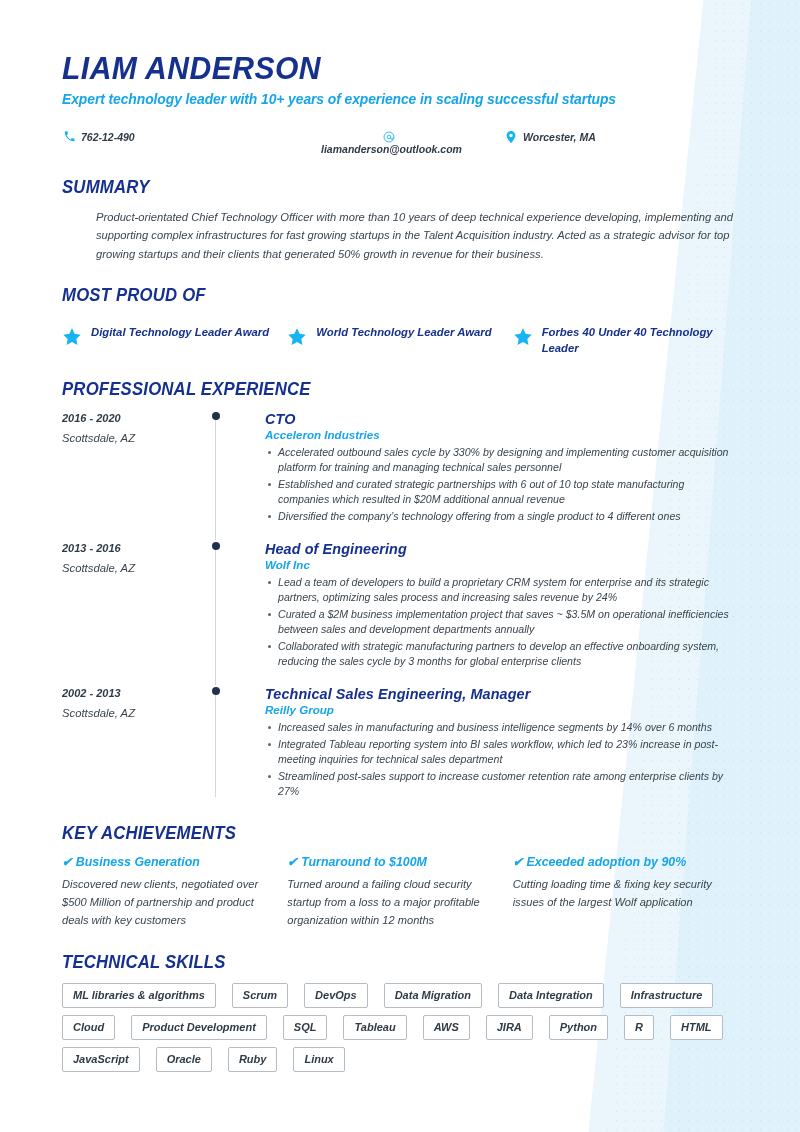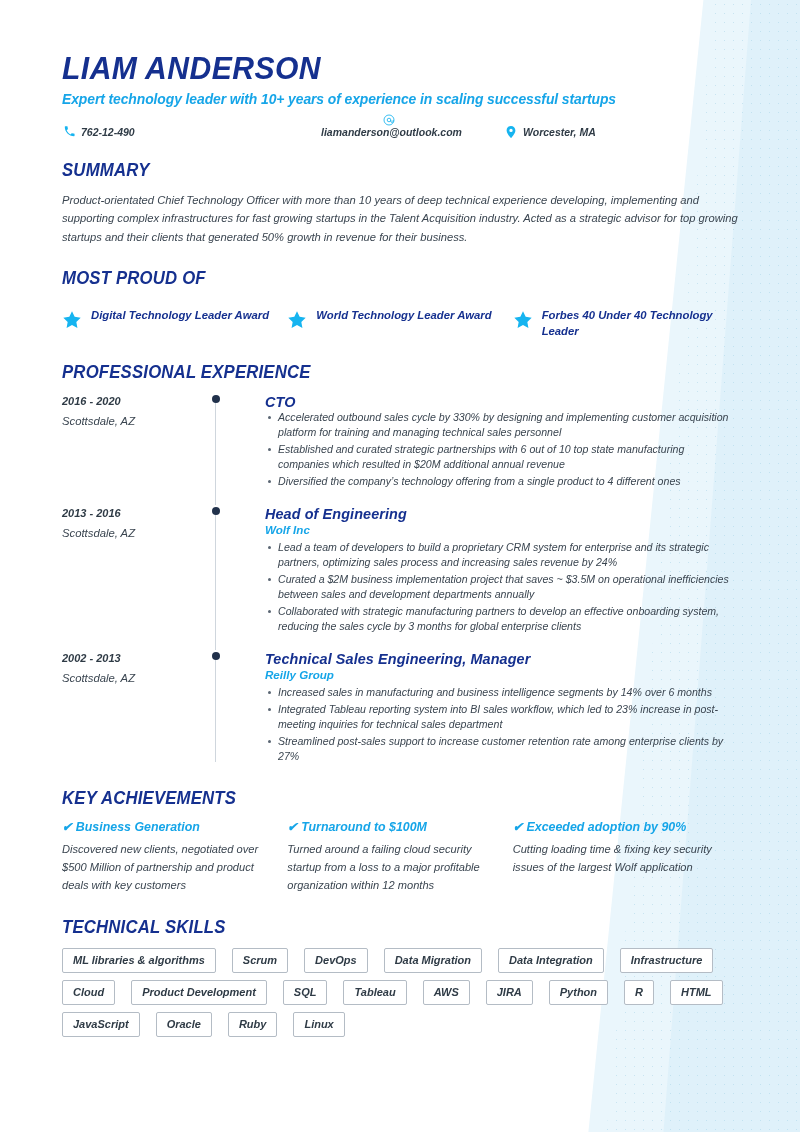--- a/index.html
+++ b/index.html
@@ -78,22 +78,22 @@
     margin-top: 5px;
     font-size: 14.5px;
     font-weight: bold;
     color: #16a5e8;
     letter-spacing: -0.1px;
     transform: scaleX(.96);
     transform-origin: left center;
   }
   .contact-row {
     display: flex;
-    align-items: flex-end;
-    margin-top: 7px;
+    align-items: flex-start;
+    margin-top: 24px;
     font-size: 10.5px;
     font-weight: bold;
     color: #2f3b46;
   }
   .contact-item { display: flex; align-items: center; }
   .contact-item.c1 { width: 217px; }
   .contact-item.c2 { width: 225px; flex-direction: column; }
   .ci-icon {
     display: inline-flex;
     align-items: center;
@@ -116,20 +116,21 @@
     transform-origin: left center;
     margin-bottom: 10px;
   }
 
   
   .summary-text {
     font-size: 11.2px;
     line-height: 1.65;
     color: #3a4550;
     max-width: 676px;
+    margin-left: 34px;
   }
 
   
   .proud-grid {
     display: flex;
     margin-top: 18px;
   }
   .proud-item {
     display: flex;
     align-items: flex-start;
@@ -352,20 +353,21 @@
         <div class="job-left">
           <div class="job-dates">2016 - 2020</div>
           <div class="job-loc">Scottsdale, AZ</div>
         </div>
         <div class="job-rail">
           <div class="rail-line"></div>
           <div class="rail-dot"></div>
         </div>
         <div class="job-right">
           <div class="job-title">CTO</div>
+          <div class="job-company">Acceleron Industries</div>
           <ul class="bullets">
             <li>Accelerated outbound sales cycle by 330% by designing and implementing customer acquisition platform for training and managing technical sales personnel</li>
             <li>Established and curated strategic partnerships with 6 out of 10 top state manufacturing companies which resulted in $20M additional annual revenue</li>
             <li>Diversified the company’s technology offering from a single product to 4 different ones</li>
           </ul>
         </div>
       </div>
 
       <div class="job">
         <div class="job-left">

